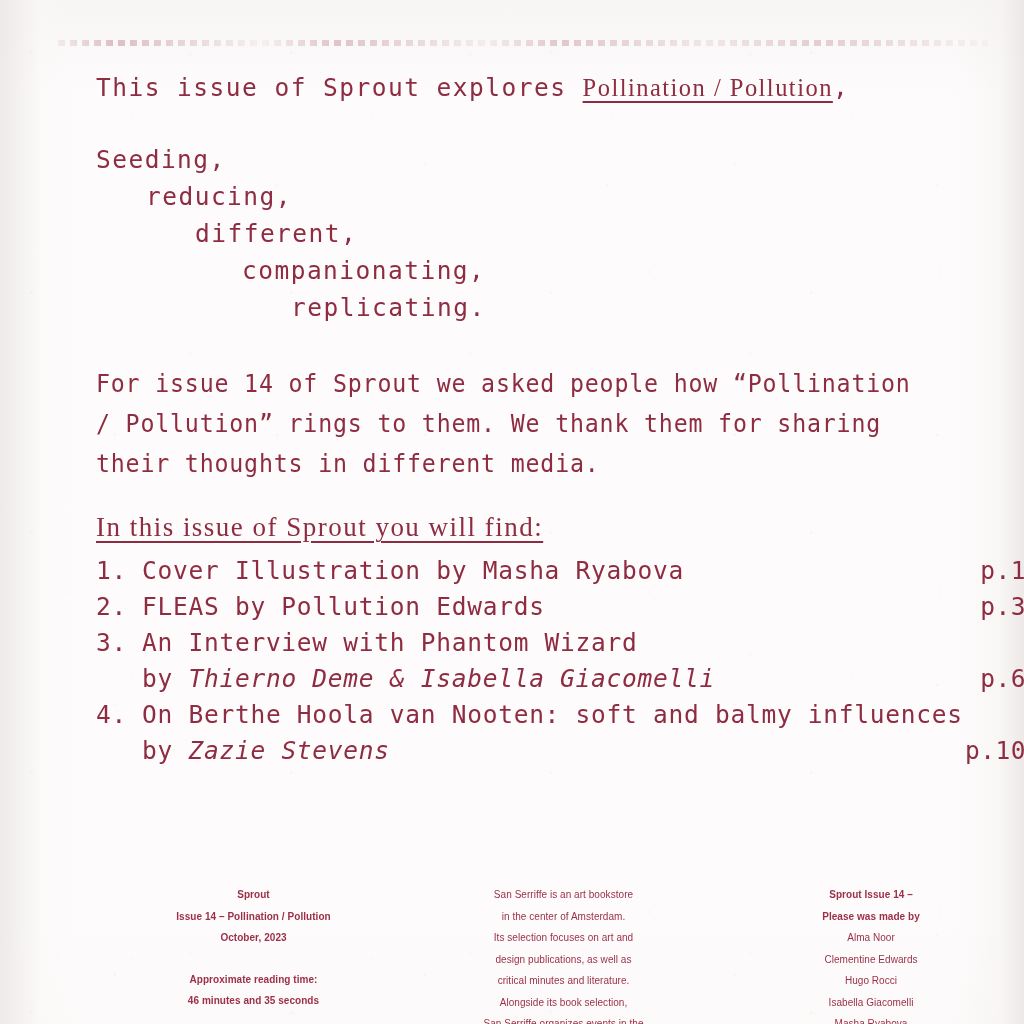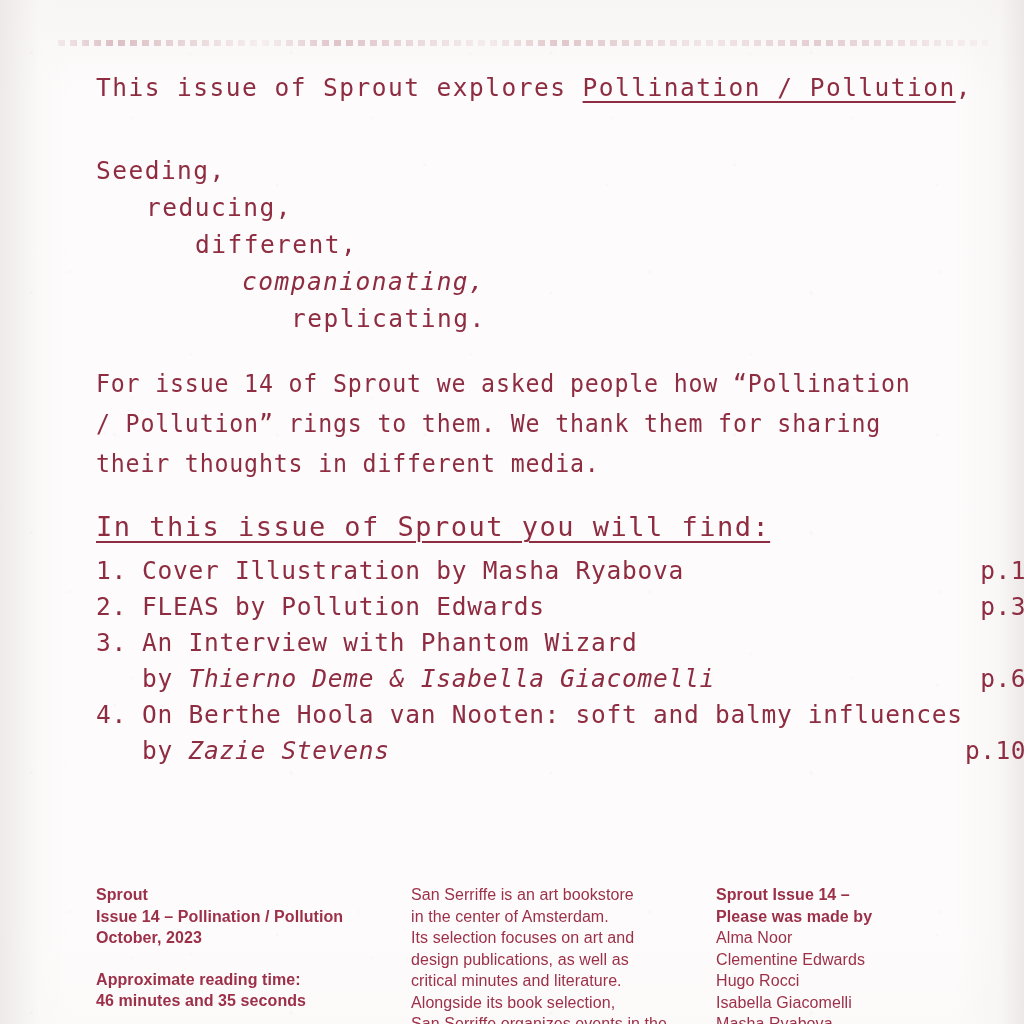--- a/index.html
+++ b/index.html
@@ -103,36 +103,37 @@
     left: 0;
     font-size: 24.5px;
     letter-spacing: 0.06em;
     white-space: nowrap;
     line-height: 1;
   }
   .underline-txt {
     text-decoration: underline;
     text-underline-offset: 5px;
     text-decoration-thickness: 1.6px;
+    font-family: Liberation Serif, serif;
   }
 
   
   #stair {
     position: absolute;
-    top: 152px;
+    top: 141px;
     left: 0;
     font-size: 24.5px;
     letter-spacing: 0.06em;
     line-height: 37px;
   }
   #stair div { white-space: nowrap; }
   .ind0 { padding-left: 0px; }
   .ind1 { padding-left: 50px; }
   .ind2 { padding-left: 99px; }
-  .ind3 { padding-left: 146px; font-style: italic; }
+  .ind3 { padding-left: 146px; }
   .ind4 { padding-left: 195px; }
 
   
   #para {
     position: absolute;
     top: 364px;
     left: 0;
     width: 900px;
     font-size: 25px;
     line-height: 40px;
@@ -196,23 +197,24 @@
     top: 884px;
     width: 930px;
     height: 140px;
     display: flex;
     gap: 0px;
     font-family: "Liberation Sans", "DejaVu Sans", sans-serif;
     color: #9c3048;
     overflow: hidden;
   }
   .fcol {
-    font-size: 16px;
+    font-size: 10px;
     line-height: 21.5px;
     letter-spacing: 0.005em;
+    text-align: center;
   }
   #fcol-1 { width: 315px; }
   #fcol-2 { width: 305px; }
   #fcol-3 { width: 310px; }
   .fbold { font-weight: bold; }
   .fgap { height: 20px; }
   .fline { display: block; white-space: nowrap; }
 </style>
 </head>
 <body>

